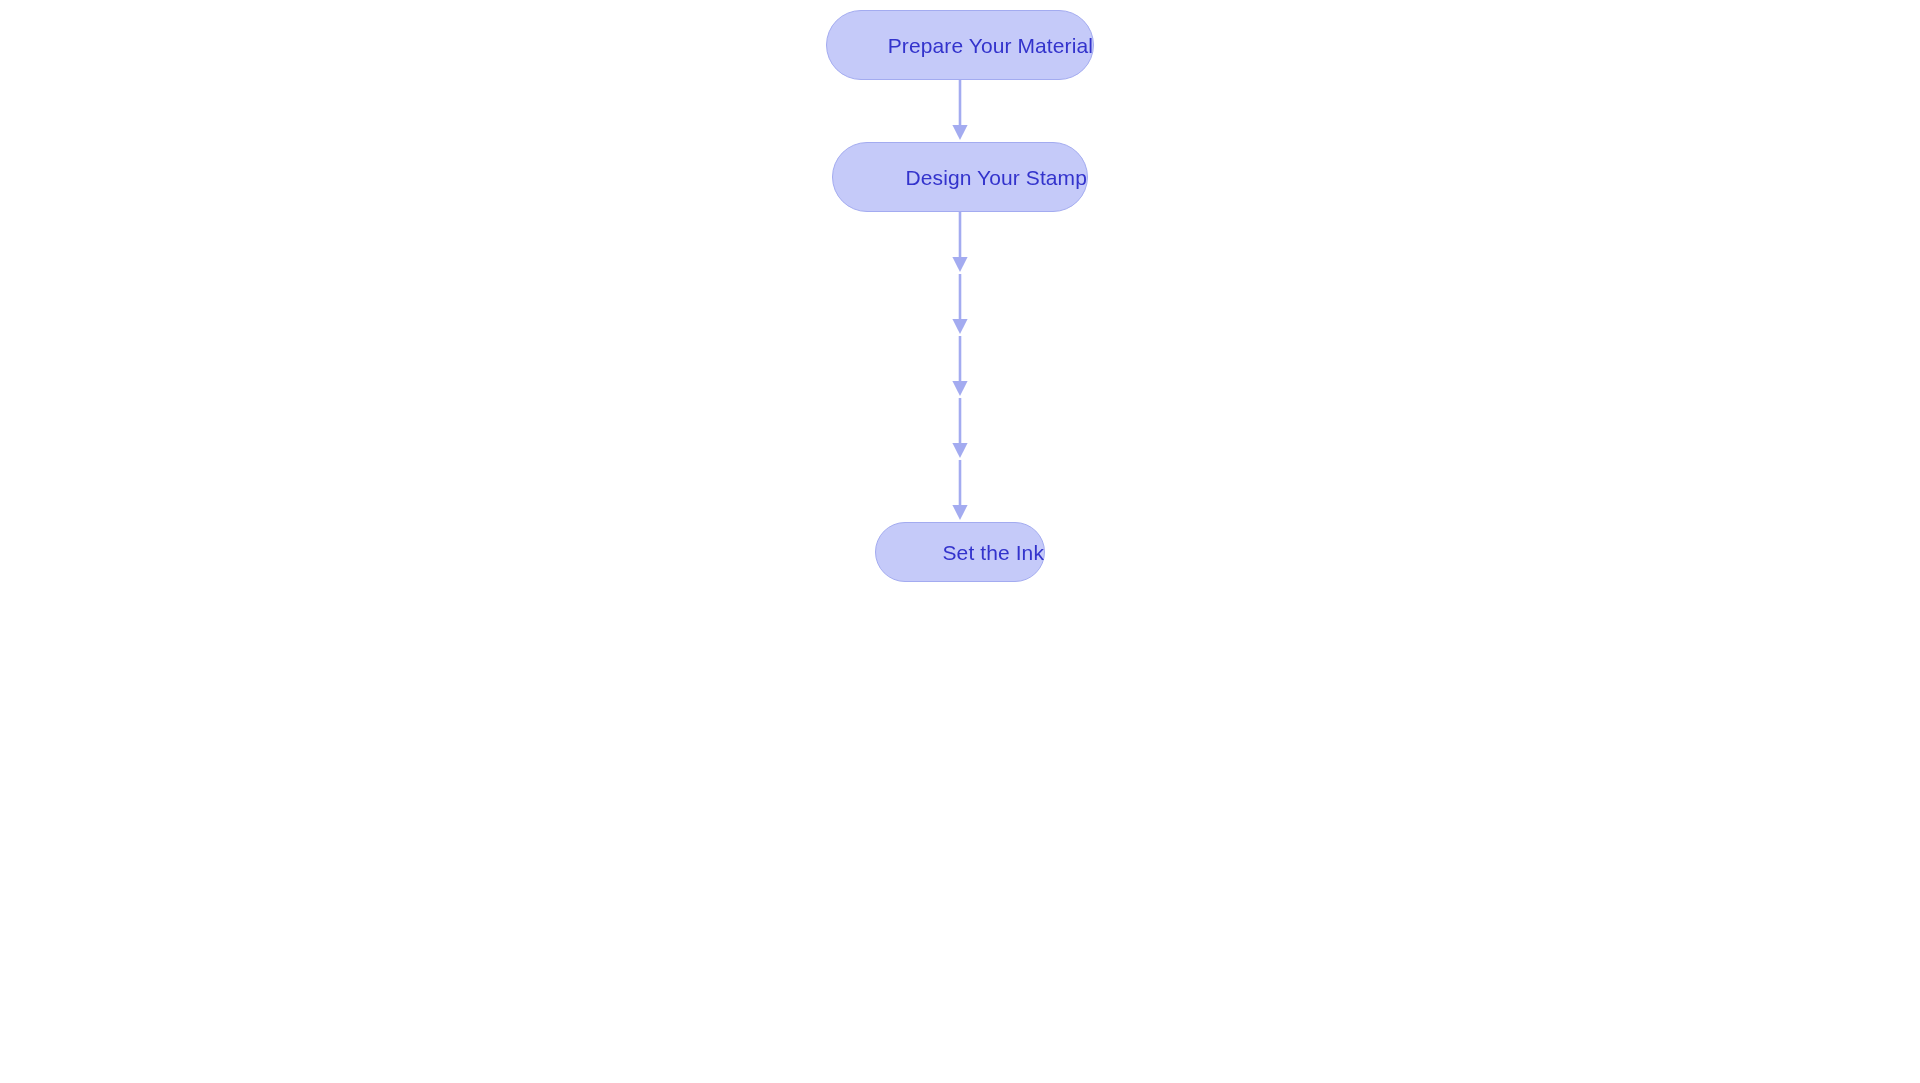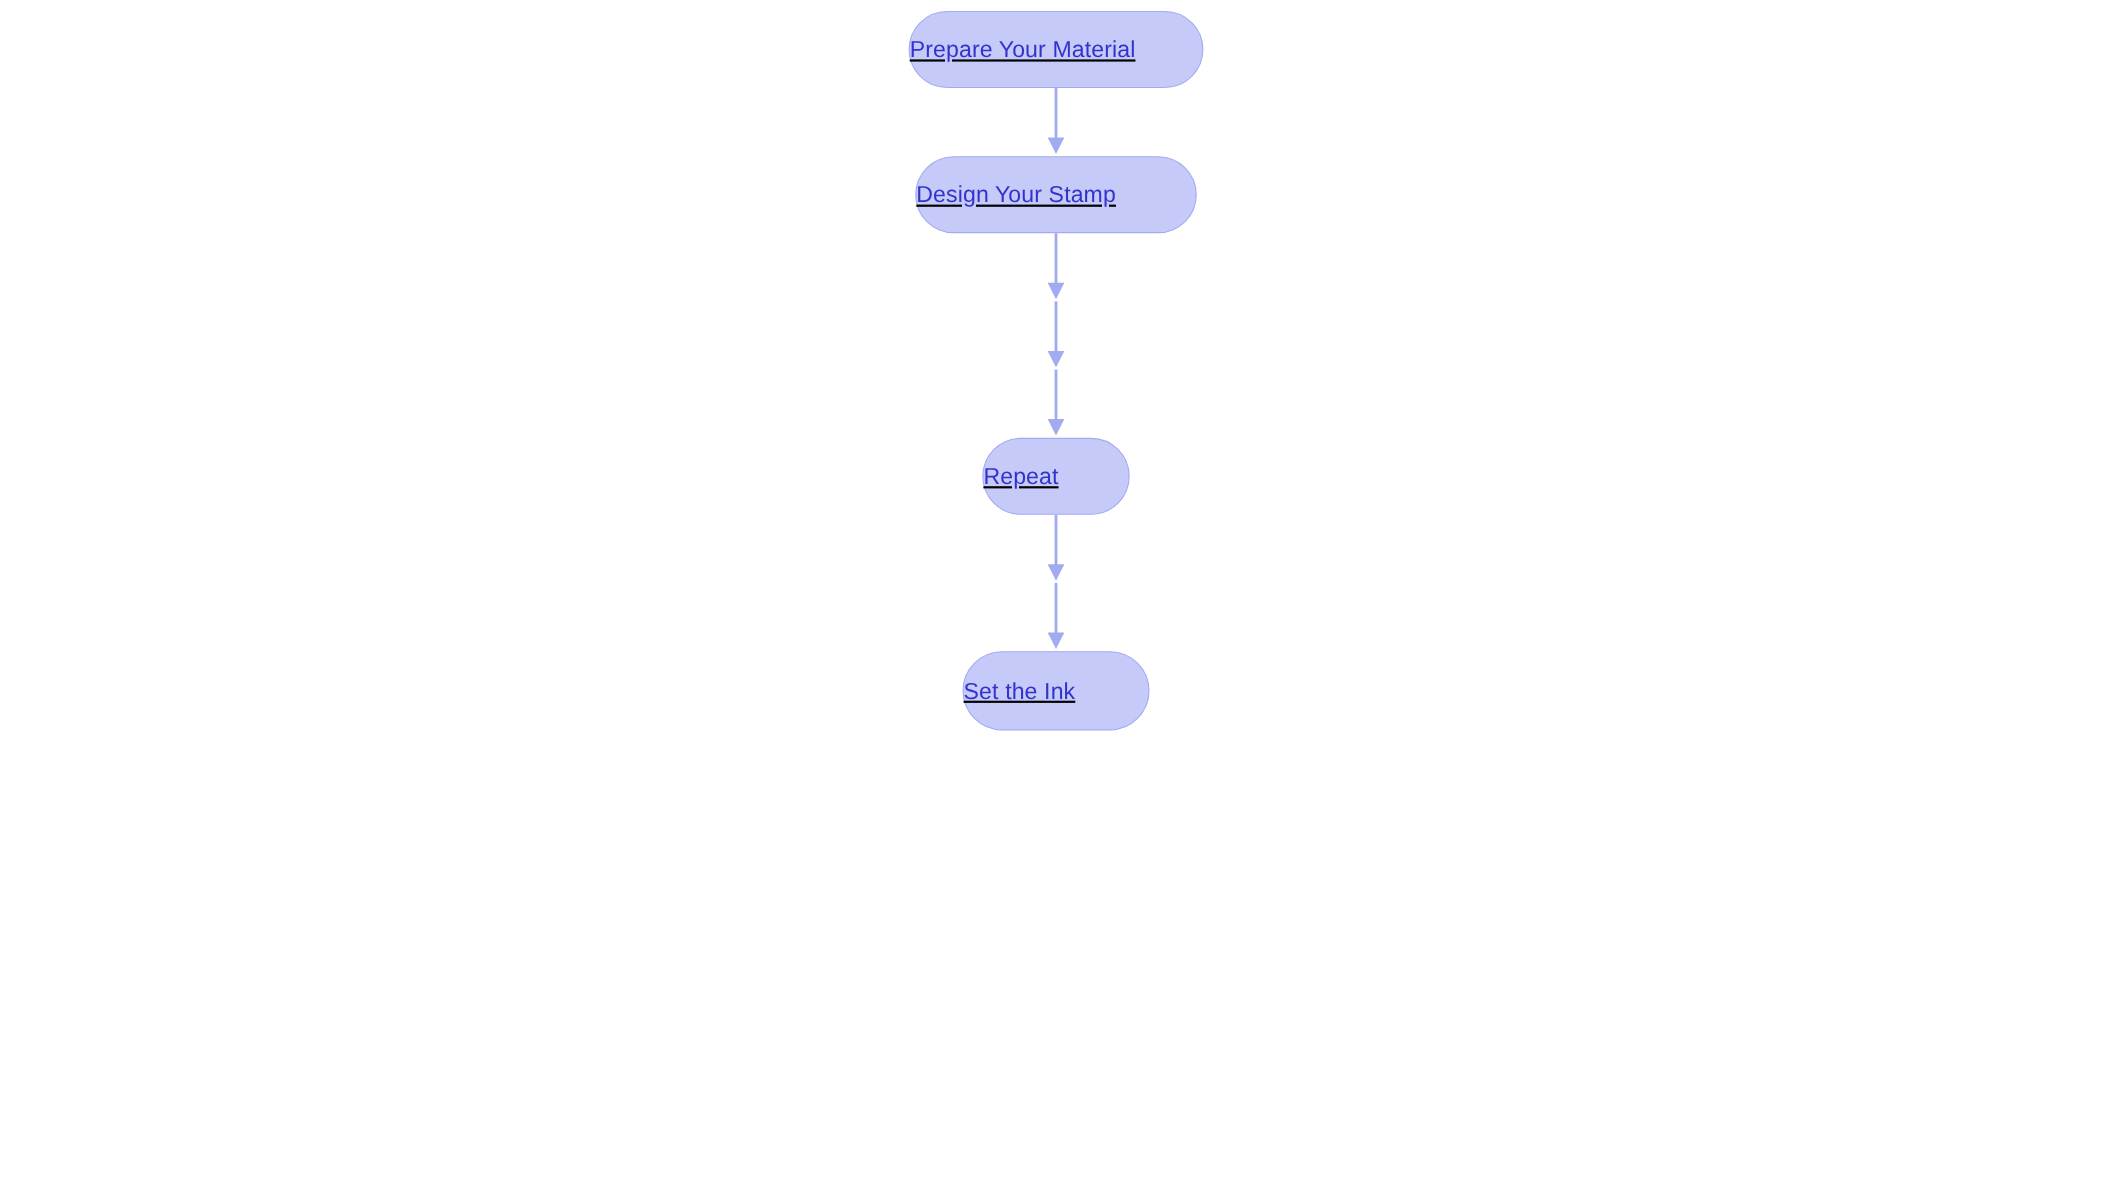--- a/index.html
+++ b/index.html
@@ -34,41 +34,40 @@
   }
 
   
   .node {
     box-sizing: border-box;
     background: #c5caf9;
     border: 1.2px solid #a3abf0;
     border-radius: 999px;
     display: flex;
     align-items: center;
-    justify-content: flex-start;
+    justify-content: flex-end;
     flex: 0 0 auto;
-    text-decoration: underline;
   }
 
   .node-label {
     color: #3333cc;
     font-family: "Liberation Sans", sans-serif;
     font-size: 21px;
     font-weight: 400;
     letter-spacing: 0.1px;
     white-space: nowrap;
     line-height: 1;
     user-select: none;
   }
 
   .node.size-xl  { width: 268px; height: 70px; }
   .node.size-lg  { width: 256px; height: 70px; }
   .node.size-md  { width: 232px; height: 70px; }
   .node.size-sm  { width: 212px; height: 70px; }
-  .node.size-xs  { width: 170px; height: 72px; }
+  .node.size-xs  { width: 170px; height: 60px; }
   .node.size-xxs { width: 134px; height: 70px; }
 
   
   .connector {
     flex: 0 0 auto;
     width: 24px;
     height: 62px;
     display: block;
     overflow: visible;
   }
@@ -114,23 +113,20 @@
       <line class="conn-line" x1="12" y1="0" x2="12" y2="48"></line>
       <polygon class="conn-head" points="12,60 4.4,45 19.6,45"></polygon>
     </svg>
 
 
     <svg class="connector" viewBox="0 0 24 62">
       <line class="conn-line" x1="12" y1="0" x2="12" y2="48"></line>
       <polygon class="conn-head" points="12,60 4.4,45 19.6,45"></polygon>
     </svg>
 
-    <div class="node size-xxs">
-      <span class="node-label">Repeat</span>
-    </div>
 
     <svg class="connector" viewBox="0 0 24 62">
       <line class="conn-line" x1="12" y1="0" x2="12" y2="48"></line>
       <polygon class="conn-head" points="12,60 4.4,45 19.6,45"></polygon>
     </svg>
 
 
     <svg class="connector" viewBox="0 0 24 62">
       <line class="conn-line" x1="12" y1="0" x2="12" y2="48"></line>
       <polygon class="conn-head" points="12,60 4.4,45 19.6,45"></polygon>

